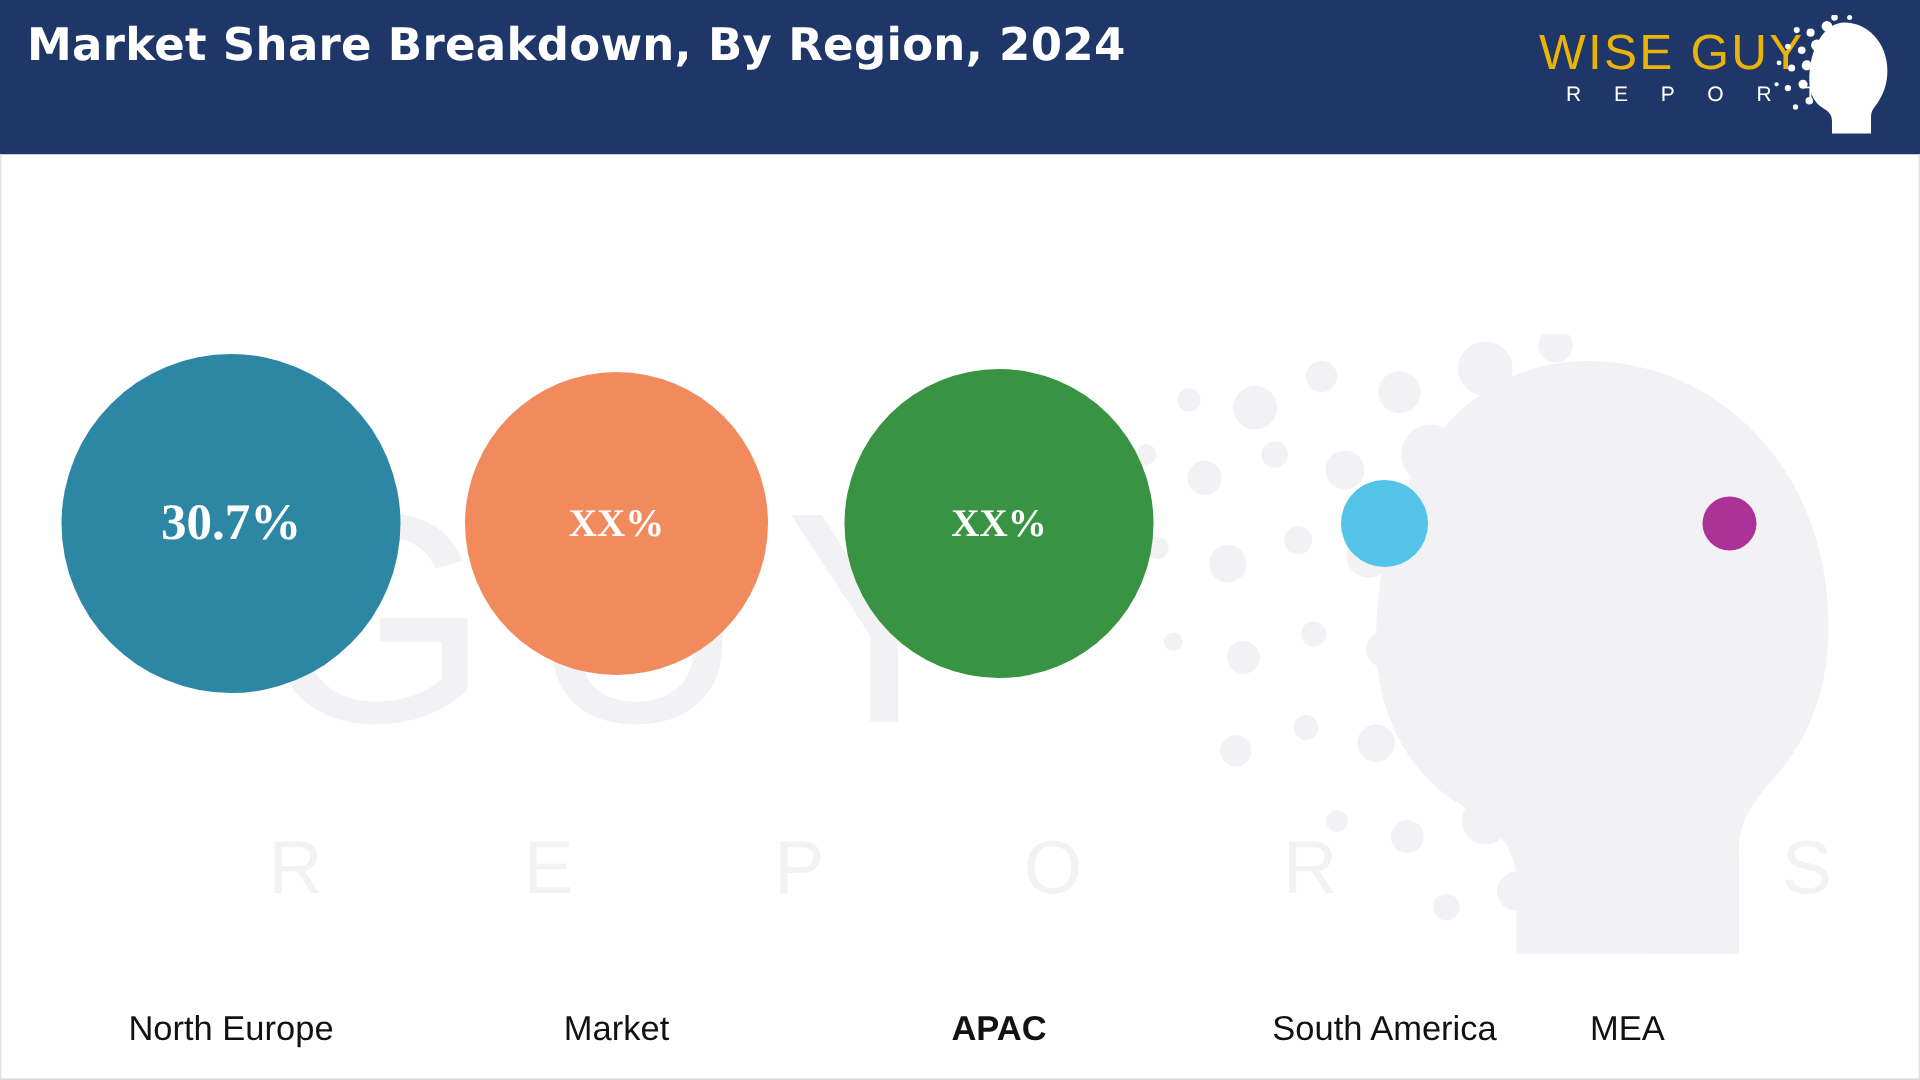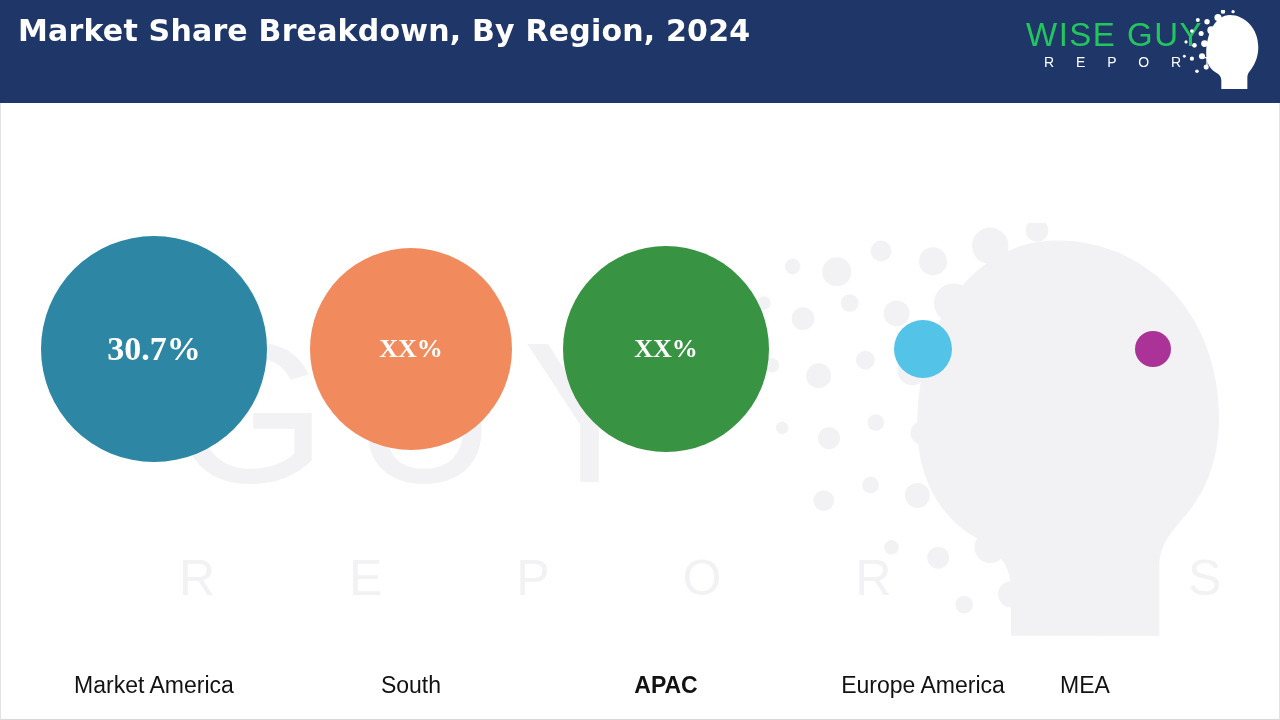--- a/index.html
+++ b/index.html
@@ -48,21 +48,21 @@
     width: 252px;
     height: 86px;
   }
   .logo-wise {
     position: absolute;
     left: 12px;
     top: 8px;
     font-size: 33px;
     font-weight: normal;
     letter-spacing: 1.5px;
-    color: #22c55e;
+    color: #eab308;
     font-family: "Liberation Sans", sans-serif;
     white-space: nowrap;
   }
   .logo-reports {
     position: absolute;
     left: 30px;
     top: 46px;
     font-size: 14px;
     letter-spacing: 9px;
     color: #ffffff;
@@ -255,24 +255,24 @@
     </div>
 
     <div class="bubble" style="left:893px; top:217px; width:58px; height:58px; background:#54c3e8; font-size:14px;">
       <span></span>
     </div>
 
     <div class="bubble" style="left:1134px; top:228px; width:36px; height:36px; background:#ab3398; font-size:12px;">
       <span></span>
     </div>
 
-    <div class="cat-label" style="left:153px;">Market America</div>
-
-    <div class="cat-label" style="left:410px;">South</div>
+    <div class="cat-label" style="left:153px;">North Europe</div>
+
+    <div class="cat-label" style="left:410px;">Market</div>
 
     <div class="cat-label" style="left:665px;font-weight:bold;">APAC</div>
 
-    <div class="cat-label" style="left:922px;">Europe America</div>
+    <div class="cat-label" style="left:922px;">South America</div>
 
     <div class="cat-label" style="left:1084px;">MEA</div>
 
   </div>
 </div>
 
 </body></html>

